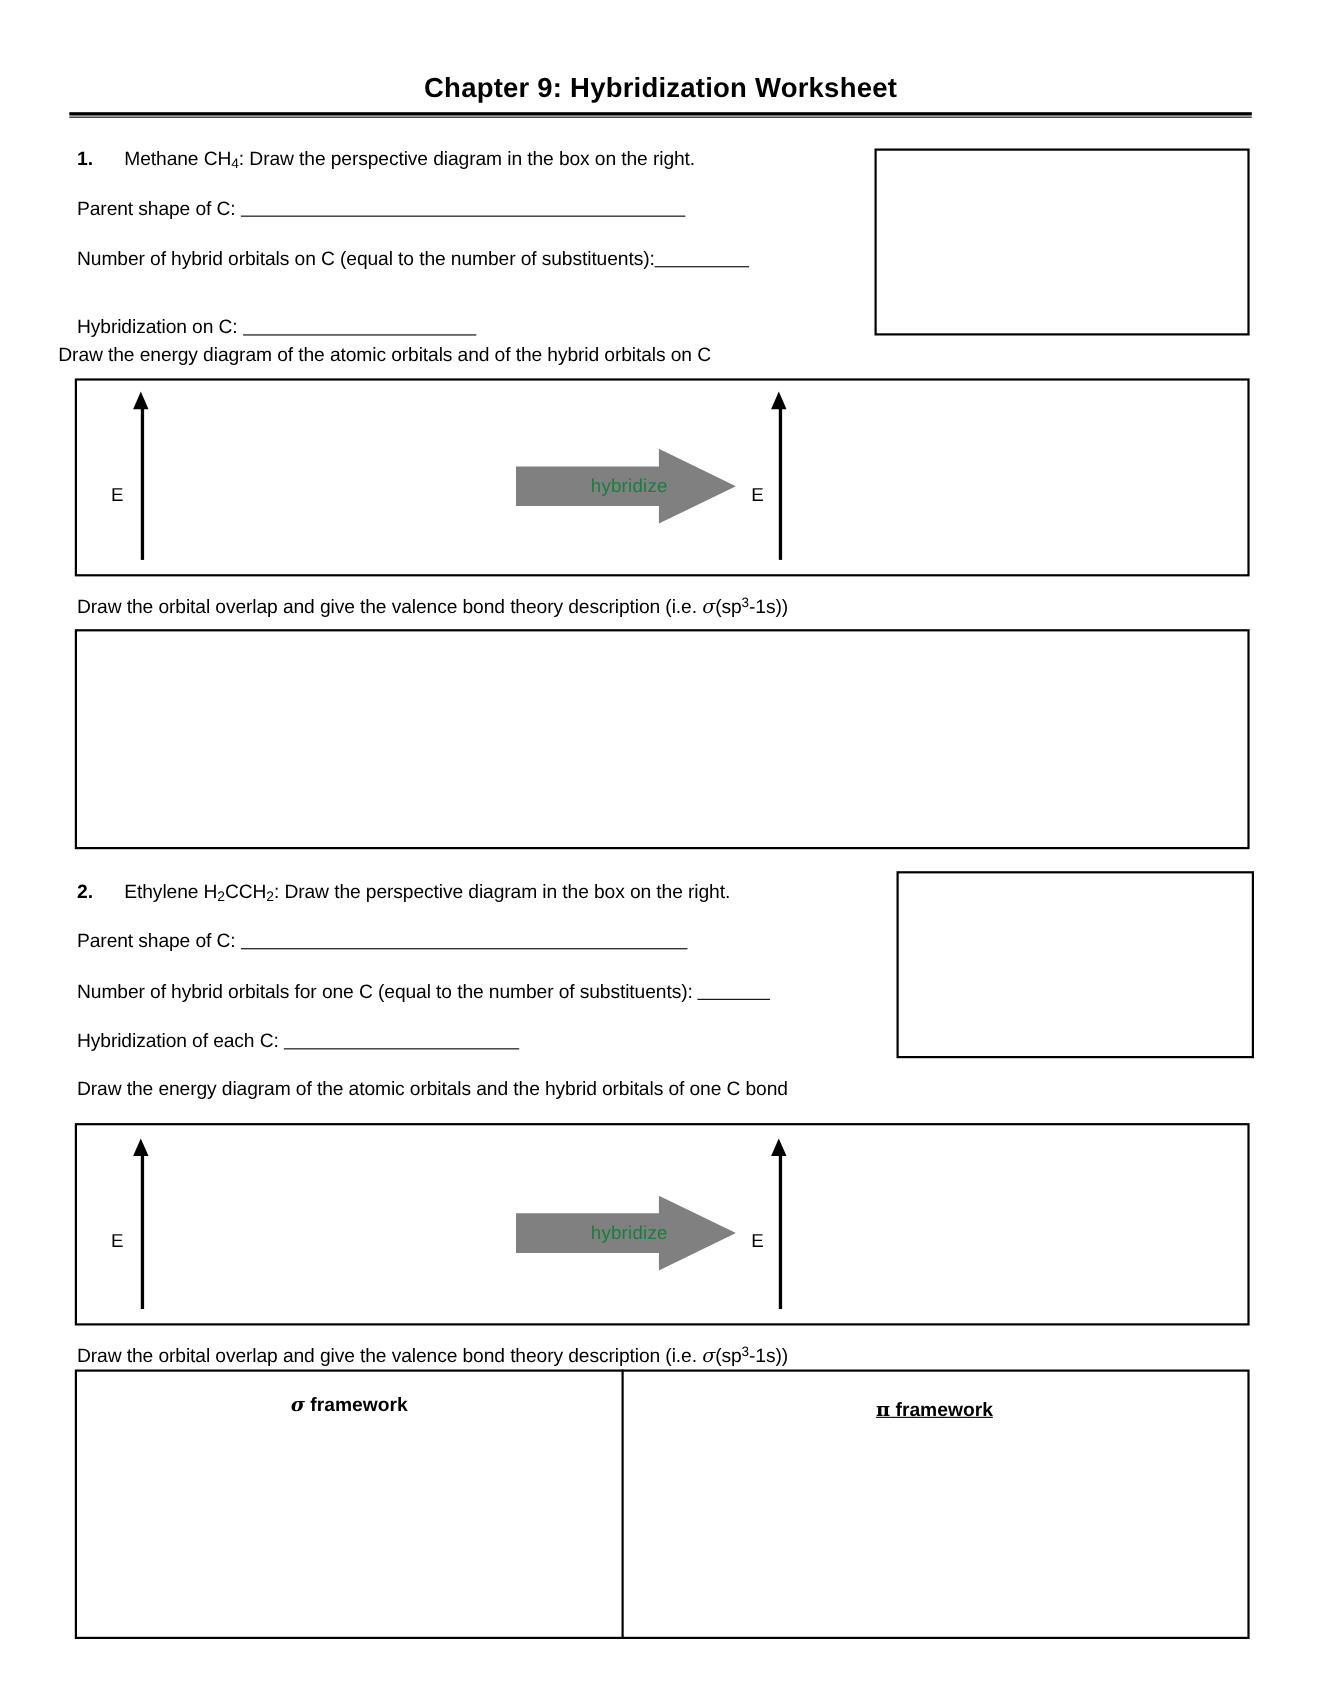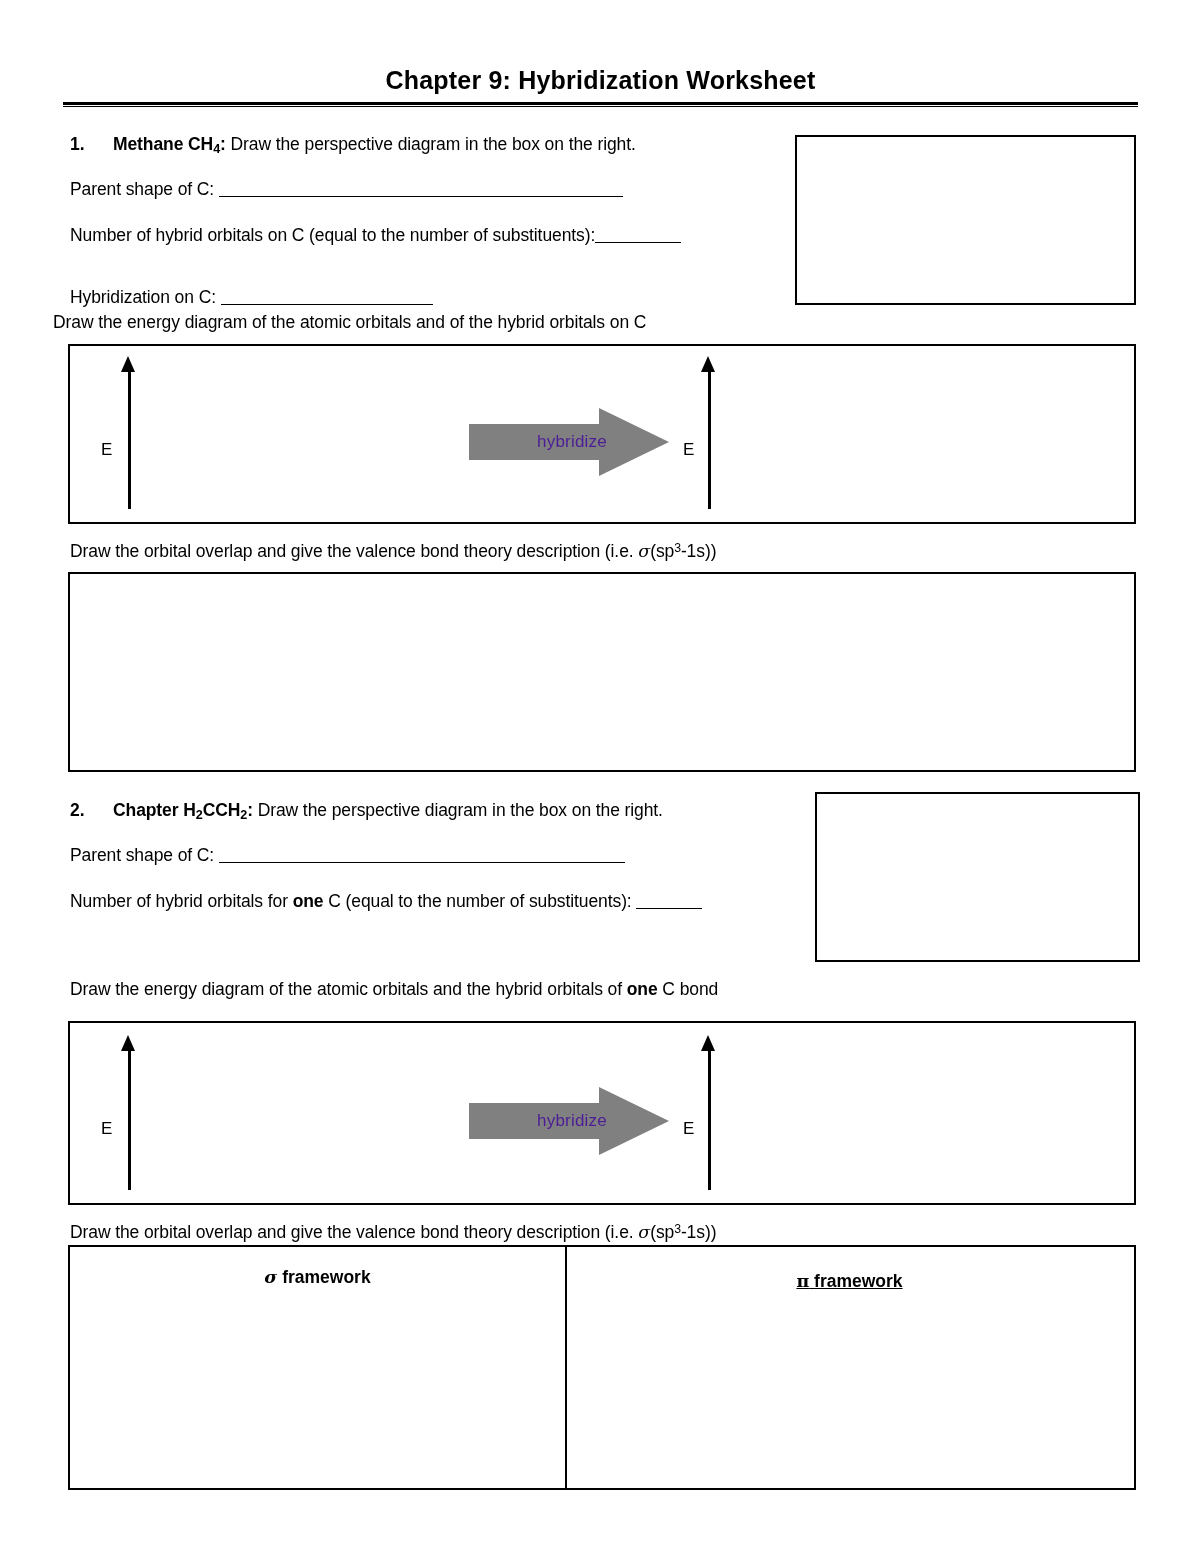--- a/index.html
+++ b/index.html
@@ -47,21 +47,21 @@
   }
 
   
   .tline {
     position: absolute;
     font-size: 17.5px;
     line-height: 22px;
     white-space: nowrap;
     letter-spacing: -0.1px;
   }
-  .tline b { font-weight: bold; }
+  .tline b { font-weight: normal; }
   .num {
     position: absolute;
     font-size: 17.5px;
     font-weight: bold;
     line-height: 22px;
   }
   sub { font-size: 0.72em; vertical-align: -0.22em; }
   sup { font-size: 0.70em; vertical-align: 0.42em; }
   .sym-sigma { font-family: "DejaVu Serif", serif; font-style: italic; }
   .sym-pi    { font-family: "DejaVu Serif", serif; }
@@ -101,21 +101,21 @@
     line-height: 18px;
   }
 
   
   .hybrid-arrow {
     position: absolute;
     display: block;
   }
   .hybrid-arrow-text {
     position: absolute;
-    color: #4c1d95;
+    color: #15803d;
     font-size: 17px;
     line-height: 18px;
     white-space: nowrap;
     letter-spacing: 0.2px;
   }
 
   
   .fw-divider {
     position: absolute;
     width: 0;
@@ -163,26 +163,27 @@
       <polygon points="0,16 130,16 130,0 200,34 130,68 130,52 0,52" fill="#808080"></polygon>
     </svg>
     <div class="hybrid-arrow-text" style="left:442px; top:87px; width:120px; text-align:center;">hybridize</div>
   </div>
 
   <div class="tline" style="left:70px; top:537px;"><span>Draw the orbital overlap and give the valence bond theory description (i.e. </span><span class="sym-sigma">σ</span><span>(sp</span><sup>3</sup><span>-1s))</span></div>
 
   <div class="box" style="left:68px; top:572px; width:1068px; height:200px;"></div>
 
   <div class="num" style="left:70px; top:799px;">2.</div>
-  <div class="tline" style="left:113px; top:799px;"><b><span>Chapter H</span><sub>2</sub><span>CCH</span><sub>2</sub><span>:</span></b><span> Draw the perspective diagram in the box on the right.</span></div>
+  <div class="tline" style="left:113px; top:799px;"><b><span>Ethylene H</span><sub>2</sub><span>CCH</span><sub>2</sub><span>:</span></b><span> Draw the perspective diagram in the box on the right.</span></div>
 
   <div class="tline" style="left:70px; top:844px;"><span>Parent shape of C: </span><span class="blank" style="width:406px;"></span></div>
 
   <div class="tline" style="left:70px; top:890px;text-align:right;"><span>Number of hybrid orbitals for </span><b>one</b><span> C (equal to the number of substituents): </span><span class="blank" style="width:66px;"></span></div>
 
+  <div class="tline" style="left:70px; top:935px;"><span>Hybridization of </span><b>each</b><span> C: </span><span class="blank" style="width:214px;"></span></div>
 
   <div class="tline" style="left:70px; top:978px;"><span>Draw the energy diagram of the atomic orbitals and the hybrid orbitals of </span><b>one</b><span> C bond</span></div>
 
   <div class="box" style="left:815px; top:792px; width:325px; height:170px;"></div>
 
   <div class="box" style="left:68px; top:1021px; width:1068px; height:184px;">
     <div class="e-axis" style="left:58px; top:27px; height:140px;"></div>
     <div class="e-head" style="left:51px; top:12px;"></div>
     <div class="e-label" style="left:31px; top:97px;">E</div>
 

